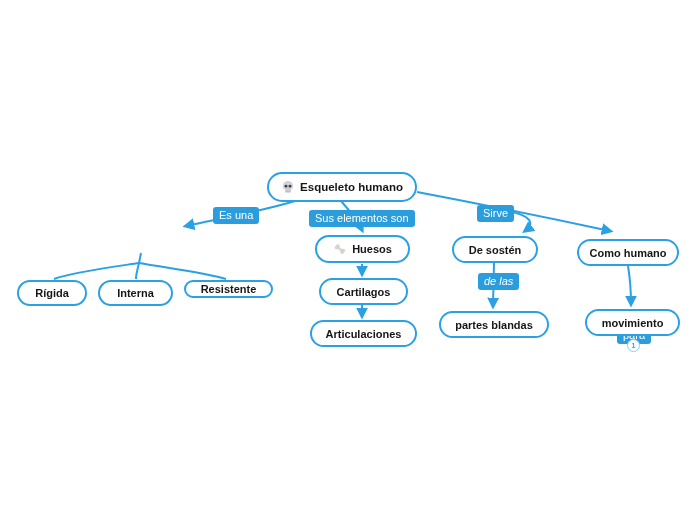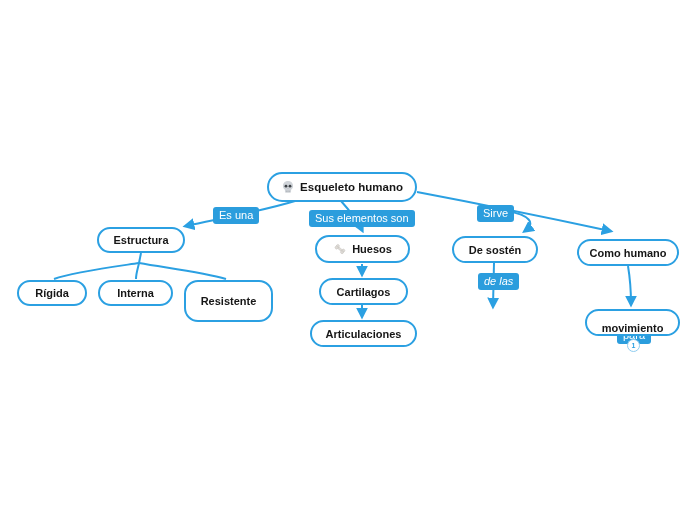--- a/index.html
+++ b/index.html
@@ -84,33 +84,30 @@
         <circle cx="10.3" cy="7.1" r="1.6" fill="#3c4146"></circle>
         <path d="M7.4 9.2 L8.6 9.2 L8 10.4 z" fill="#9aa0a6"></path>
         <path d="M6.4 12.2 l0 1.4 M8 12.2 l0 1.4 M9.6 12.2 l0 1.4" stroke="#9aa0a6" stroke-width="0.7"></path>
       </svg>
     </span>
     <span>Esqueleto humano</span>
   </div>
 
   <div class="edge-label" style="left:213px;top:207px;">Es una</div>
 
-  <div class="node" style="left:97px;top:227px;width:88px;height:26px;">
-    <span>Estructura</span>
-  </div>
 
   <div class="node" style="left:17px;top:280px;width:70px;height:26px;">
     <span>Rígida</span>
   </div>
 
   <div class="node" style="left:98px;top:280px;width:75px;height:26px;">
     <span>Interna</span>
   </div>
 
-  <div class="node" style="left:184px;top:280px;width:89px;height:42px;">
+  <div class="node" style="left:184px;top:280px;width:89px;height:18px;">
     <span>Resistente</span>
   </div>
 
   <div class="edge-label" style="left:309px;top:210px;">Sus elementos son</div>
 
   <div class="node" style="left:315px;top:235px;width:95px;height:28px;">
     <span class="icon">
       <svg width="14" height="14" viewBox="0 0 16 16">
         <g transform="rotate(40 8 8)" fill="#dedbd6" stroke="#c2beb8" stroke-width="0.5">
           <rect x="4" y="7" width="8" height="2.2" rx="1.1"></rect>
@@ -137,22 +134,25 @@
   <div class="node" style="left:452px;top:236px;width:86px;height:27px;">
     <span>De sostén</span>
   </div>
 
   <div class="node" style="left:577px;top:239px;width:102px;height:27px;">
     <span>Como humano</span>
   </div>
 
   <div class="edge-label" style="left:478px;top:273px;font-style:italic;">de las</div>
 
+  <div class="node" style="left:439px;top:311px;width:110px;height:27px;">
+    <span>partes blandas</span>
+  </div>
 
   <div class="edge-label" style="left:617px;top:279px;margin-top:48px;">para</div>
 
-  <div class="node" style="left:585px;top:309px;width:95px;height:27px;align-items:flex-end;">
+  <div class="node" style="left:585px;top:309px;width:95px;height:27px;">
     <span>movimiento</span>
   </div>
 
   <div class="badge" style="left:627px;top:339px;">1</div>
 
 </div>
 
 </body></html>

